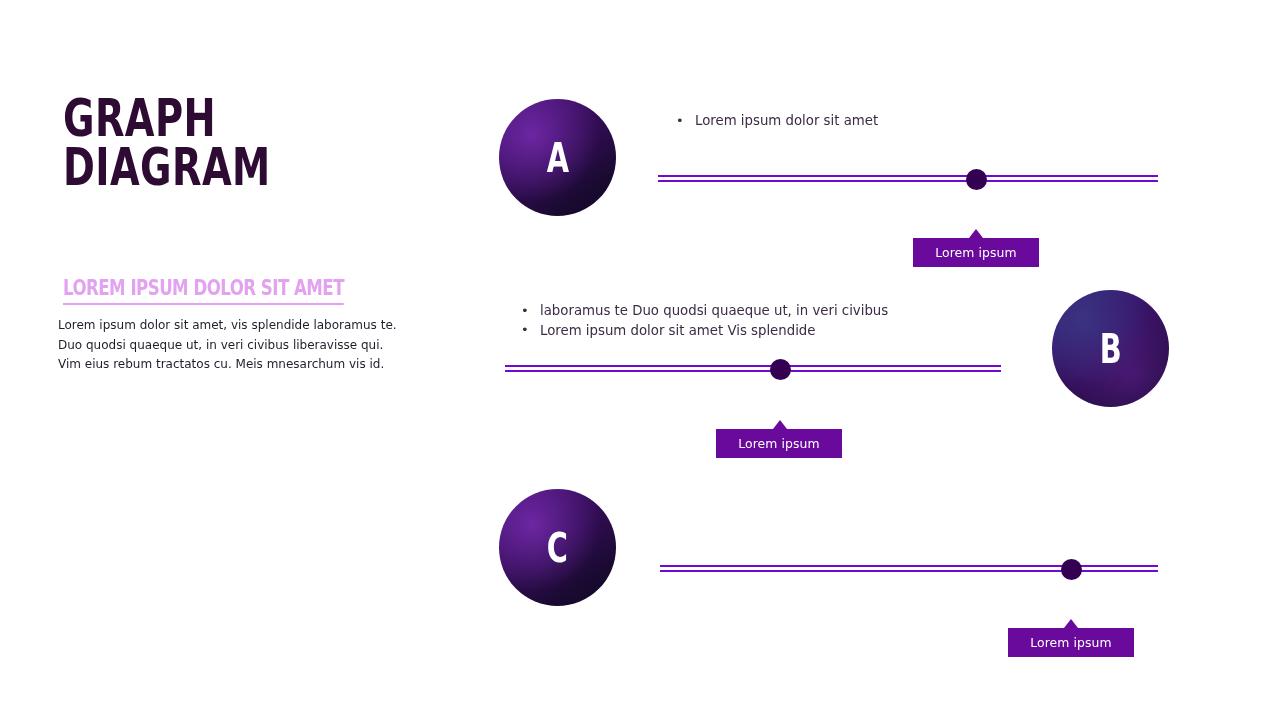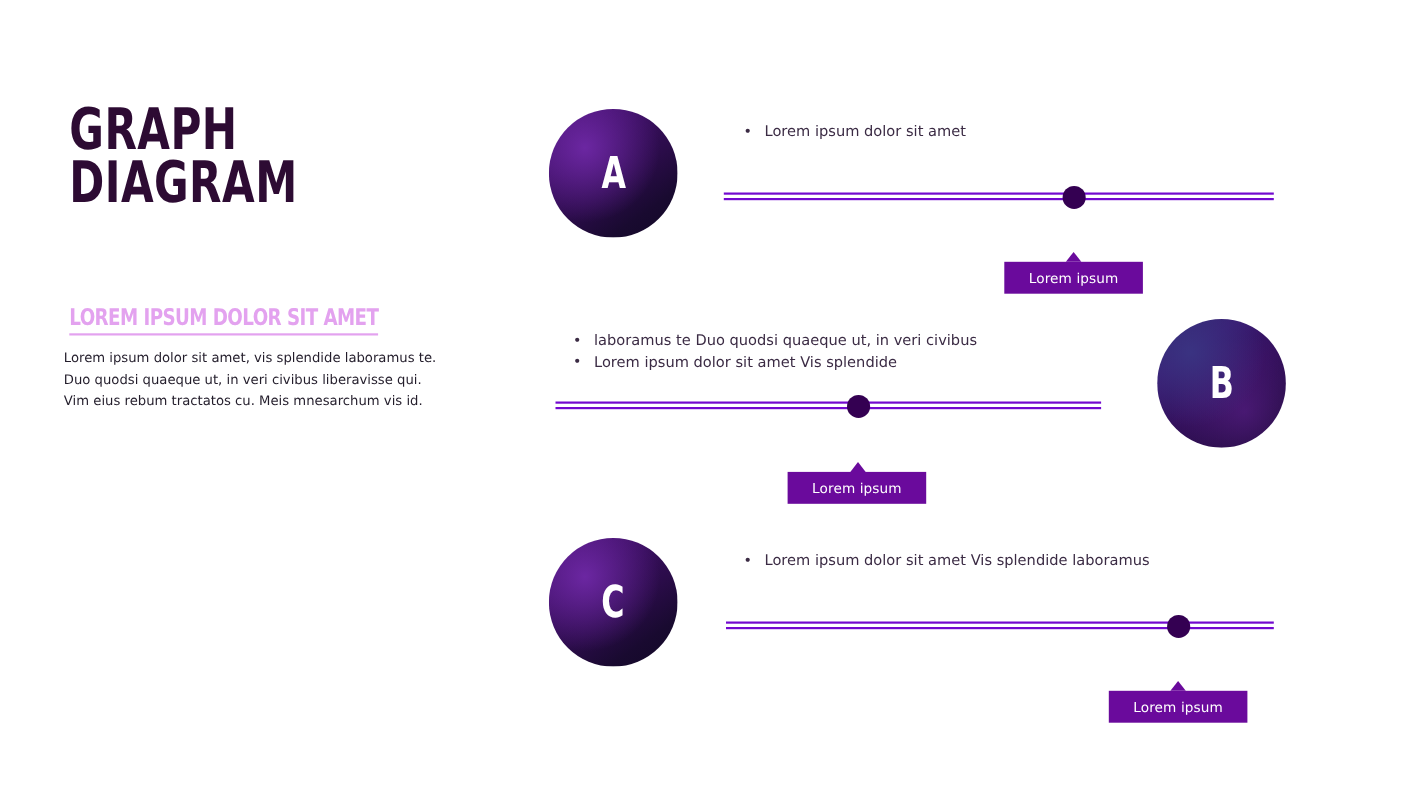--- a/index.html
+++ b/index.html
@@ -238,21 +238,20 @@
   </div>
 </div>
 
 <div class="row">
 
   <div class="node-circle variant-a" style="left:499px; top:489px;">
     <span class="node-letter">C</span>
   </div>
 
   <ul class="bullet-list" style="left:673px; top:501px;">
-    <li>Lorem ipsum dolor sit amet Vis splendide laboramus</li>
   </ul>
 
   <div class="slider" style="left:660px; top:565px; width:498px;">
     <div class="track-line top"></div>
     <div class="track-line bottom"></div>
     <div class="slider-knob" style="left:411px;"></div>
   </div>
 
   <div class="tooltip" style="left:1008px; top:602px; width:126px;">
     <div class="tooltip-arrow" style="left:63px;"></div>

